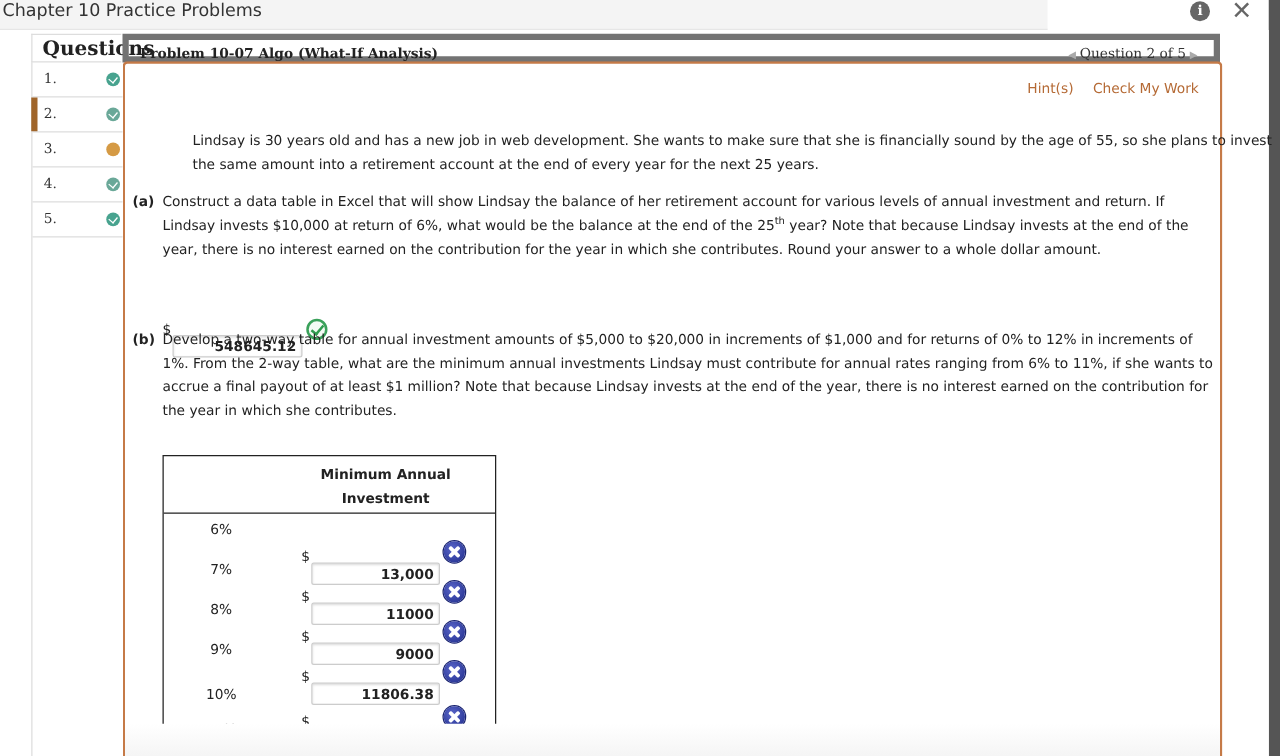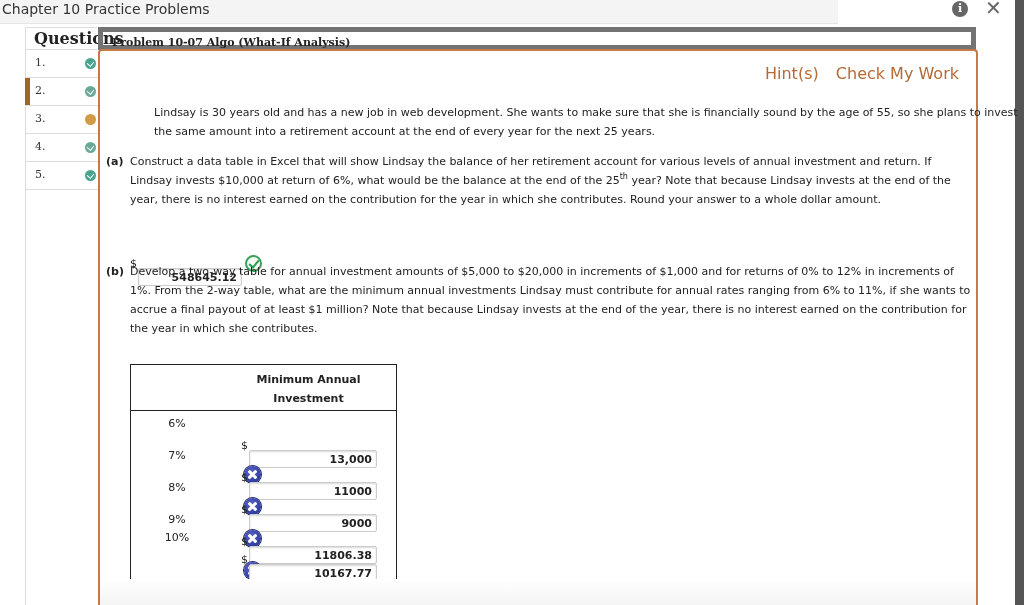--- a/index.html
+++ b/index.html
@@ -25,21 +25,21 @@
     .q-status.partial::after { content: ""; position: absolute; left: 3px; top: 2px; width: 4px; height: 5px; border-right: 1.5px solid #fff; border-bottom: 1.5px solid #fff; transform: rotate(40deg); }
     .q-status.pending { background: #d59a44; }
 
     .p-header { position: absolute; left: 98px; top: 3px; width: 878px; height: 23px; border: 5px solid #737373; font-family: "DejaVu Serif", serif; font-weight: bold; font-size: 11px; padding-left: 9px; line-height: 22px; color: #222; }
     .nav { position: absolute; right: 10px; top: 0; font-weight: normal; font-size: 11px; color: #333; }
     .nav .arrow { color: #aaa; font-size: 8px; padding: 0 3px; }
 
     .content { position: absolute; left: 98px; top: 25px; width: 880px; height: 560px; border: 2px solid #c57a47; border-bottom: none; border-radius: 4px 4px 0 0; background: #fff; }
     .content-bottom { position: absolute; left: 0; bottom: 0; width: 100%; height: 30px; background: linear-gradient(#fff, #f3f3f3); }
 
-    .toolbar { position: absolute; right: 17px; top: 13px; font-size: 16px; color: #b56a35; }
+    .toolbar { position: absolute; right: 17px; top: 13px; font-size: 11px; color: #b56a35; }
     .toolbar span { margin-left: 12px; cursor: pointer; }
 
     .text { font-family: "DejaVu Sans", sans-serif; font-size: 11px; line-height: 19px; color: #222; }
     .intro { position: absolute; left: 6px; top: 52px; width: 870px; margin-left: 48px; }
     .part-a { position: absolute; left: 6px; top: 101px; width: 868px; padding-left: 24px; }
     .part-b { position: absolute; left: 6px; top: 211px; width: 868px; padding-left: 24px; }
     .label { position: absolute; left: 0; top: 0; font-weight: bold; }
     sup { font-size: 8px; line-height: 0; vertical-align: super; }
 
     .answer-a { position: absolute; left: 30px; top: 190px; height: 20px; }
@@ -48,21 +48,21 @@
     .check-icon { display: inline-block; width: 17px; height: 17px; border-radius: 50%; border: 2px solid #3aa15a; position: relative; vertical-align: middle; margin-left: 3px; background: #f3fbf4; }
     .check-icon::after { content: ""; position: absolute; left: 4px; top: 1px; width: 4px; height: 8px; border-right: 2.5px solid #2f9b4f; border-bottom: 2.5px solid #2f9b4f; transform: rotate(40deg); }
 
     .table-b { position: absolute; left: 30px; top: 313px; width: 267px; height: 240px; border: 1px solid #222; }
     .tb-head { position: absolute; left: 0; top: 0; width: 100%; height: 46px; border-bottom: 1px solid #222; font-weight: bold; font-size: 11px; line-height: 19px; }
     .th-return { position: absolute; left: 10px; top: 5px; width: 72px; text-align: center; }
     .th-invest { position: absolute; left: 100px; top: 5px; width: 155px; text-align: center; }
     .tb-row { position: absolute; left: 0; width: 100%; height: 32px; font-size: 11px; }
     .tb-row .rate { position: absolute; left: 10px; top: 0; width: 72px; text-align: center; line-height: 16px; }
     .tb-row .cell { position: absolute; left: 110px; top: 7px; }
-    .tb-row .input-box { width: 128px; }
+    .tb-row .input-box { width: 103px; }
     .x-icon { display: inline-block; width: 17px; height: 17px; border-radius: 50%; background: radial-gradient(circle at 40% 35%, #5a66c8, #1d2a8a); position: relative; vertical-align: middle; margin-left: 3px; margin-top: -8px; box-shadow: 0 0 0 1px #1a2470; }
     .x-icon::before, .x-icon::after { content: ""; position: absolute; left: 7px; top: 3px; width: 3px; height: 11px; background: #fff; border-radius: 1px; }
     .x-icon::before { transform: rotate(45deg); }
     .x-icon::after { transform: rotate(-45deg); }
   </style>
 </head>
 <body>
 
 <div class="titlebar">
   <div class="title">Chapter 10 Practice Problems</div>
@@ -92,20 +92,23 @@
       <span class="q-status partial"></span>
     </div>
     <div class="q-item">
       <span>5.</span>
       <span class="q-status done"></span>
     </div>
   </div>
 
   <div class="p-header">
     <span>Problem 10-07 Algo (What-If Analysis)</span>
+    <span class="nav">
+      <span class="arrow">◀</span><span>Question 2 of 5</span><span class="arrow">▶</span>
+    </span>
   </div>
 
   <div class="content">
     <div class="toolbar">
       <span>Hint(s)</span>
       <span>Check My Work</span>
     </div>
 
     <div class="text intro">Lindsay is 30 years old and has a new job in web development. She wants to make sure that she is financially sound by the age of 55, so she plans to invest the same amount into a retirement account at the end of every year for the next 25 years.</div>
 
@@ -137,21 +140,21 @@
         <div class="cell"><span class="dollar">$</span><span class="input-box">11000</span><span class="x-icon"></span></div>
       </div>
       <div class="tb-row" style="top:115px">
         <div class="rate">8%</div>
         <div class="cell"><span class="dollar">$</span><span class="input-box">9000</span><span class="x-icon"></span></div>
       </div>
       <div class="tb-row" style="top:147px">
         <div class="rate">9%</div>
         <div class="cell"><span class="dollar">$</span><span class="input-box">11806.38</span><span class="x-icon"></span></div>
       </div>
-      <div class="tb-row" style="top:165px">
+      <div class="tb-row" style="top:183px">
         <div class="rate">10%</div>
         <div class="cell"><span class="dollar">$</span><span class="input-box">10167.77</span><span class="x-icon"></span></div>
       </div>
       <div class="tb-row" style="top:211px">
         <div class="rate">11%</div>
         <div class="cell"><span class="dollar">$</span><span class="input-box">8740.49</span><span class="x-icon"></span></div>
       </div>
     </div>
 
     <div class="content-bottom"></div>

